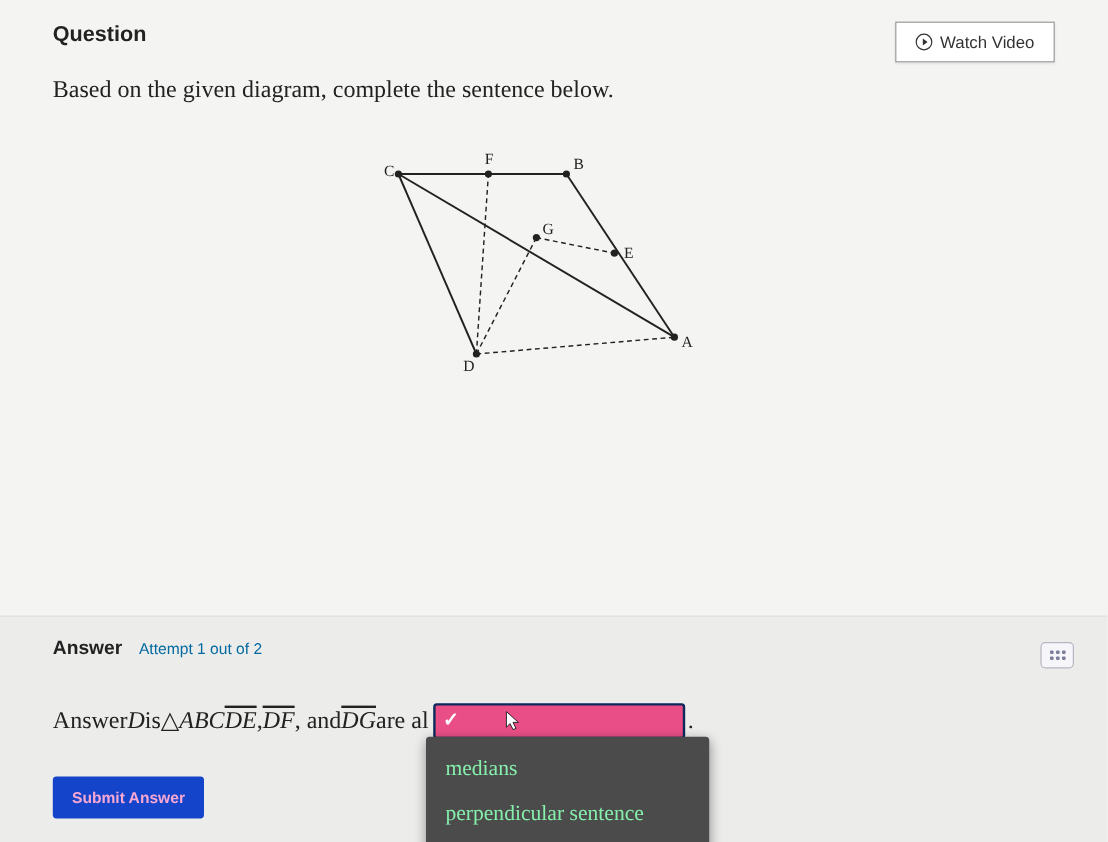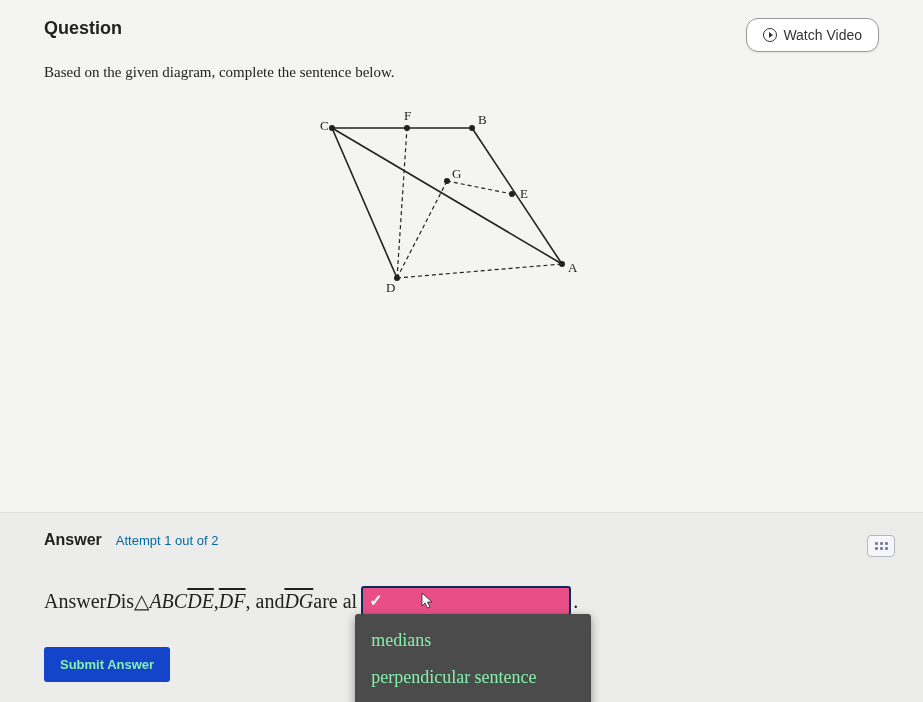--- a/index.html
+++ b/index.html
@@ -28,21 +28,21 @@
     font-size: 18px;
     font-family: Arial, sans-serif;
   }
   .top-buttons {
     display: flex;
     gap: 12px;
   }
   .btn-outline {
     background: #fff;
     border: 1px solid #999;
-    border-radius: 12px;
+    border-radius: 0;
     padding: 8px 16px;
     font-family: Arial, sans-serif;
     font-size: 14px;
     color: #333;
     display: flex;
     align-items: center;
     gap: 6px;
     cursor: pointer;
     box-shadow: 0 1px 2px rgba(0,0,0,0.08);
   }
@@ -57,22 +57,22 @@
   .play-icon::after {
     content: "";
     display: block;
     width: 0; height: 0;
     border-left: 4px solid #333;
     border-top: 3px solid transparent;
     border-bottom: 3px solid transparent;
     margin-left: 1px;
   }
   .prompt {
-    font-size: 15px;
-    margin-bottom: 15px;
+    font-size: 20px;
+    margin-bottom: 26px;
     font-family: Georgia, serif;
   }
   .diagram-wrap {
     display: flex;
     justify-content: center;
     padding: 10px 0 0 0;
   }
   svg.diagram { display: block; }
   .pt-label {
     font-family: 'Times New Roman', serif;
@@ -195,21 +195,21 @@
   .after-dd {
     font-size: 20px;
     font-family: Georgia, serif;
     margin-left: 2px;
   }
   .submit-row {
     margin-top: 30px;
   }
   .submit-btn {
     background: #1444c9;
-    color: #86efac;
+    color: #f9a8d4;
     font-family: Arial, sans-serif;
     font-size: 13px;
     font-weight: bold;
     border: none;
     border-radius: 3px;
     padding: 10px 16px;
     cursor: pointer;
   }
 </style>
 </head>

